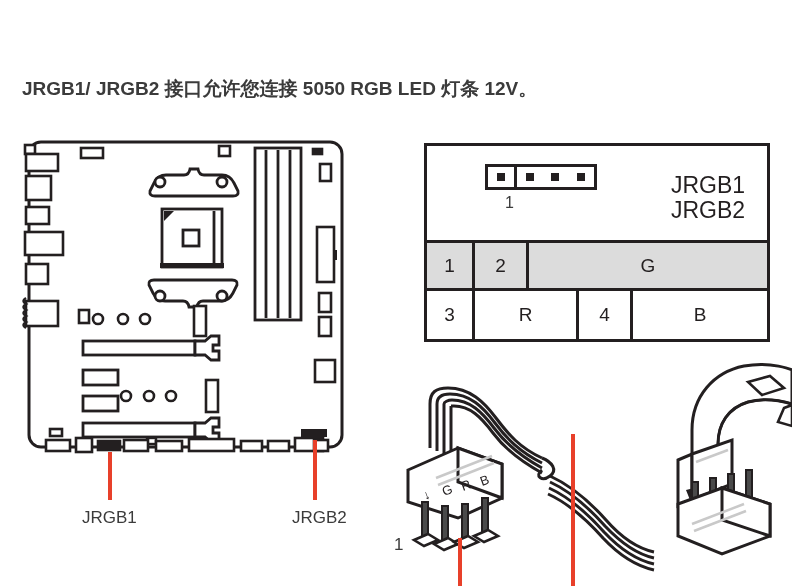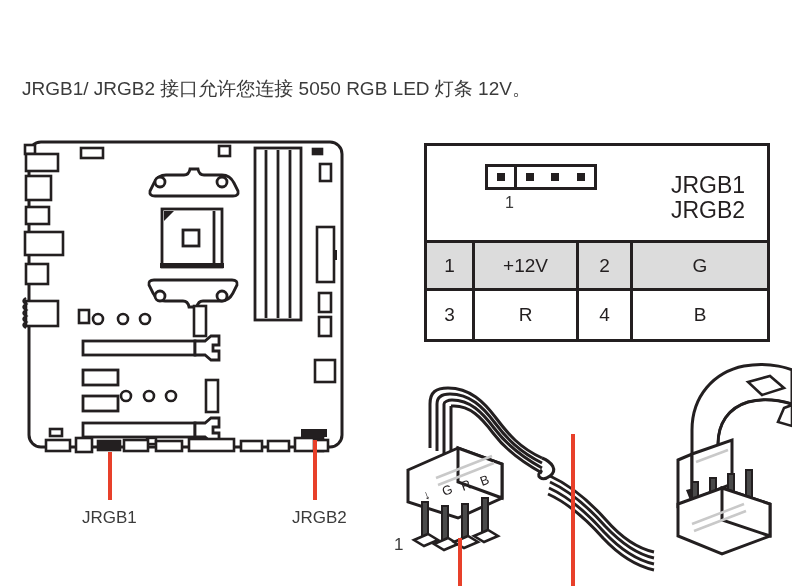--- a/index.html
+++ b/index.html
@@ -16,21 +16,21 @@
   
   #page-title{
     position:absolute;left:22px;top:14px;
     font-size:31px;font-weight:bold;
     letter-spacing:-0.5px;
     color:#231f20;
     white-space:nowrap;
   }
   #page-desc{
     position:absolute;left:22px;top:76px;
-    font-size:19px;font-weight:normal;
+    font-size:19px;font-weight:bold;
     color:#3b3b3b;
     white-space:nowrap;
   }
 
   
   #pin-table{
     position:absolute;left:424px;top:143px;
     width:346px;height:199px;
     border:3px solid #231f20;
     box-sizing:border-box;
@@ -130,21 +130,20 @@
         <div class="conn-one">1</div>
         <div class="conn-names">
           <div>JRGB1</div>
           <div>JRGB2</div>
         </div>
       </div>
     </div>
 
     <div class="tbl-row gray">
       <div class="cell c-num">1</div>
-      <div class="cell c-val">+12V</div>
       <div class="cell c-num2">2</div>
       <div class="cell c-val2 last">G</div>
     </div>
 
     <div class="tbl-row white">
       <div class="cell c-num">3</div>
       <div class="cell c-val">R</div>
       <div class="cell c-num2">4</div>
       <div class="cell c-val2 last">B</div>
     </div>

